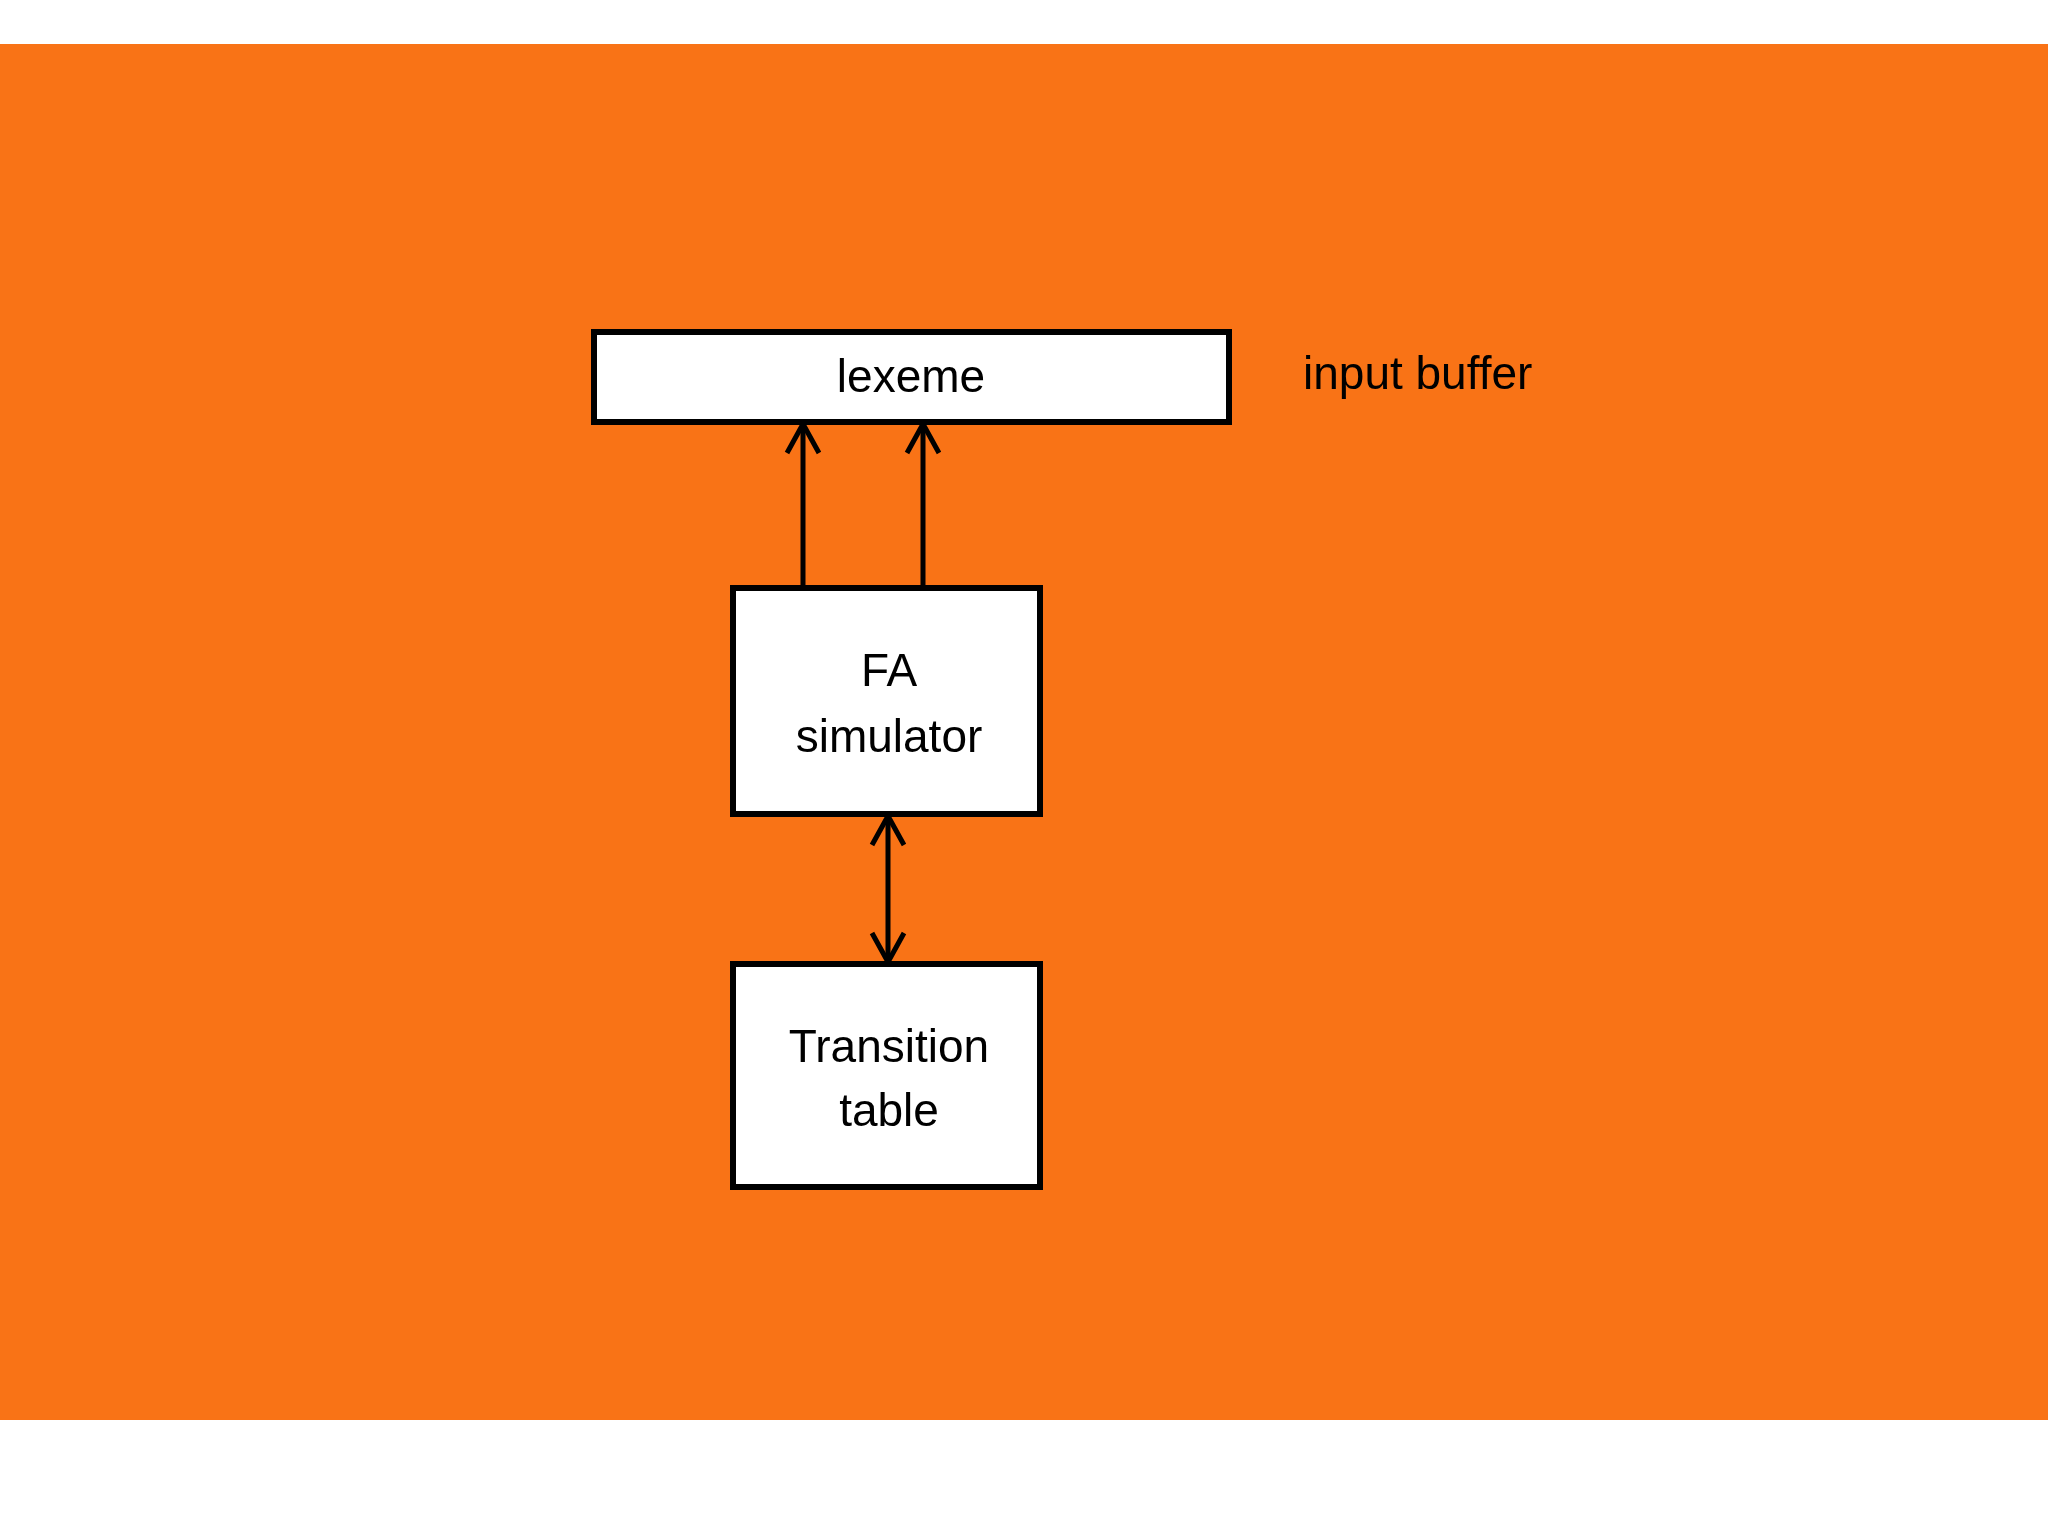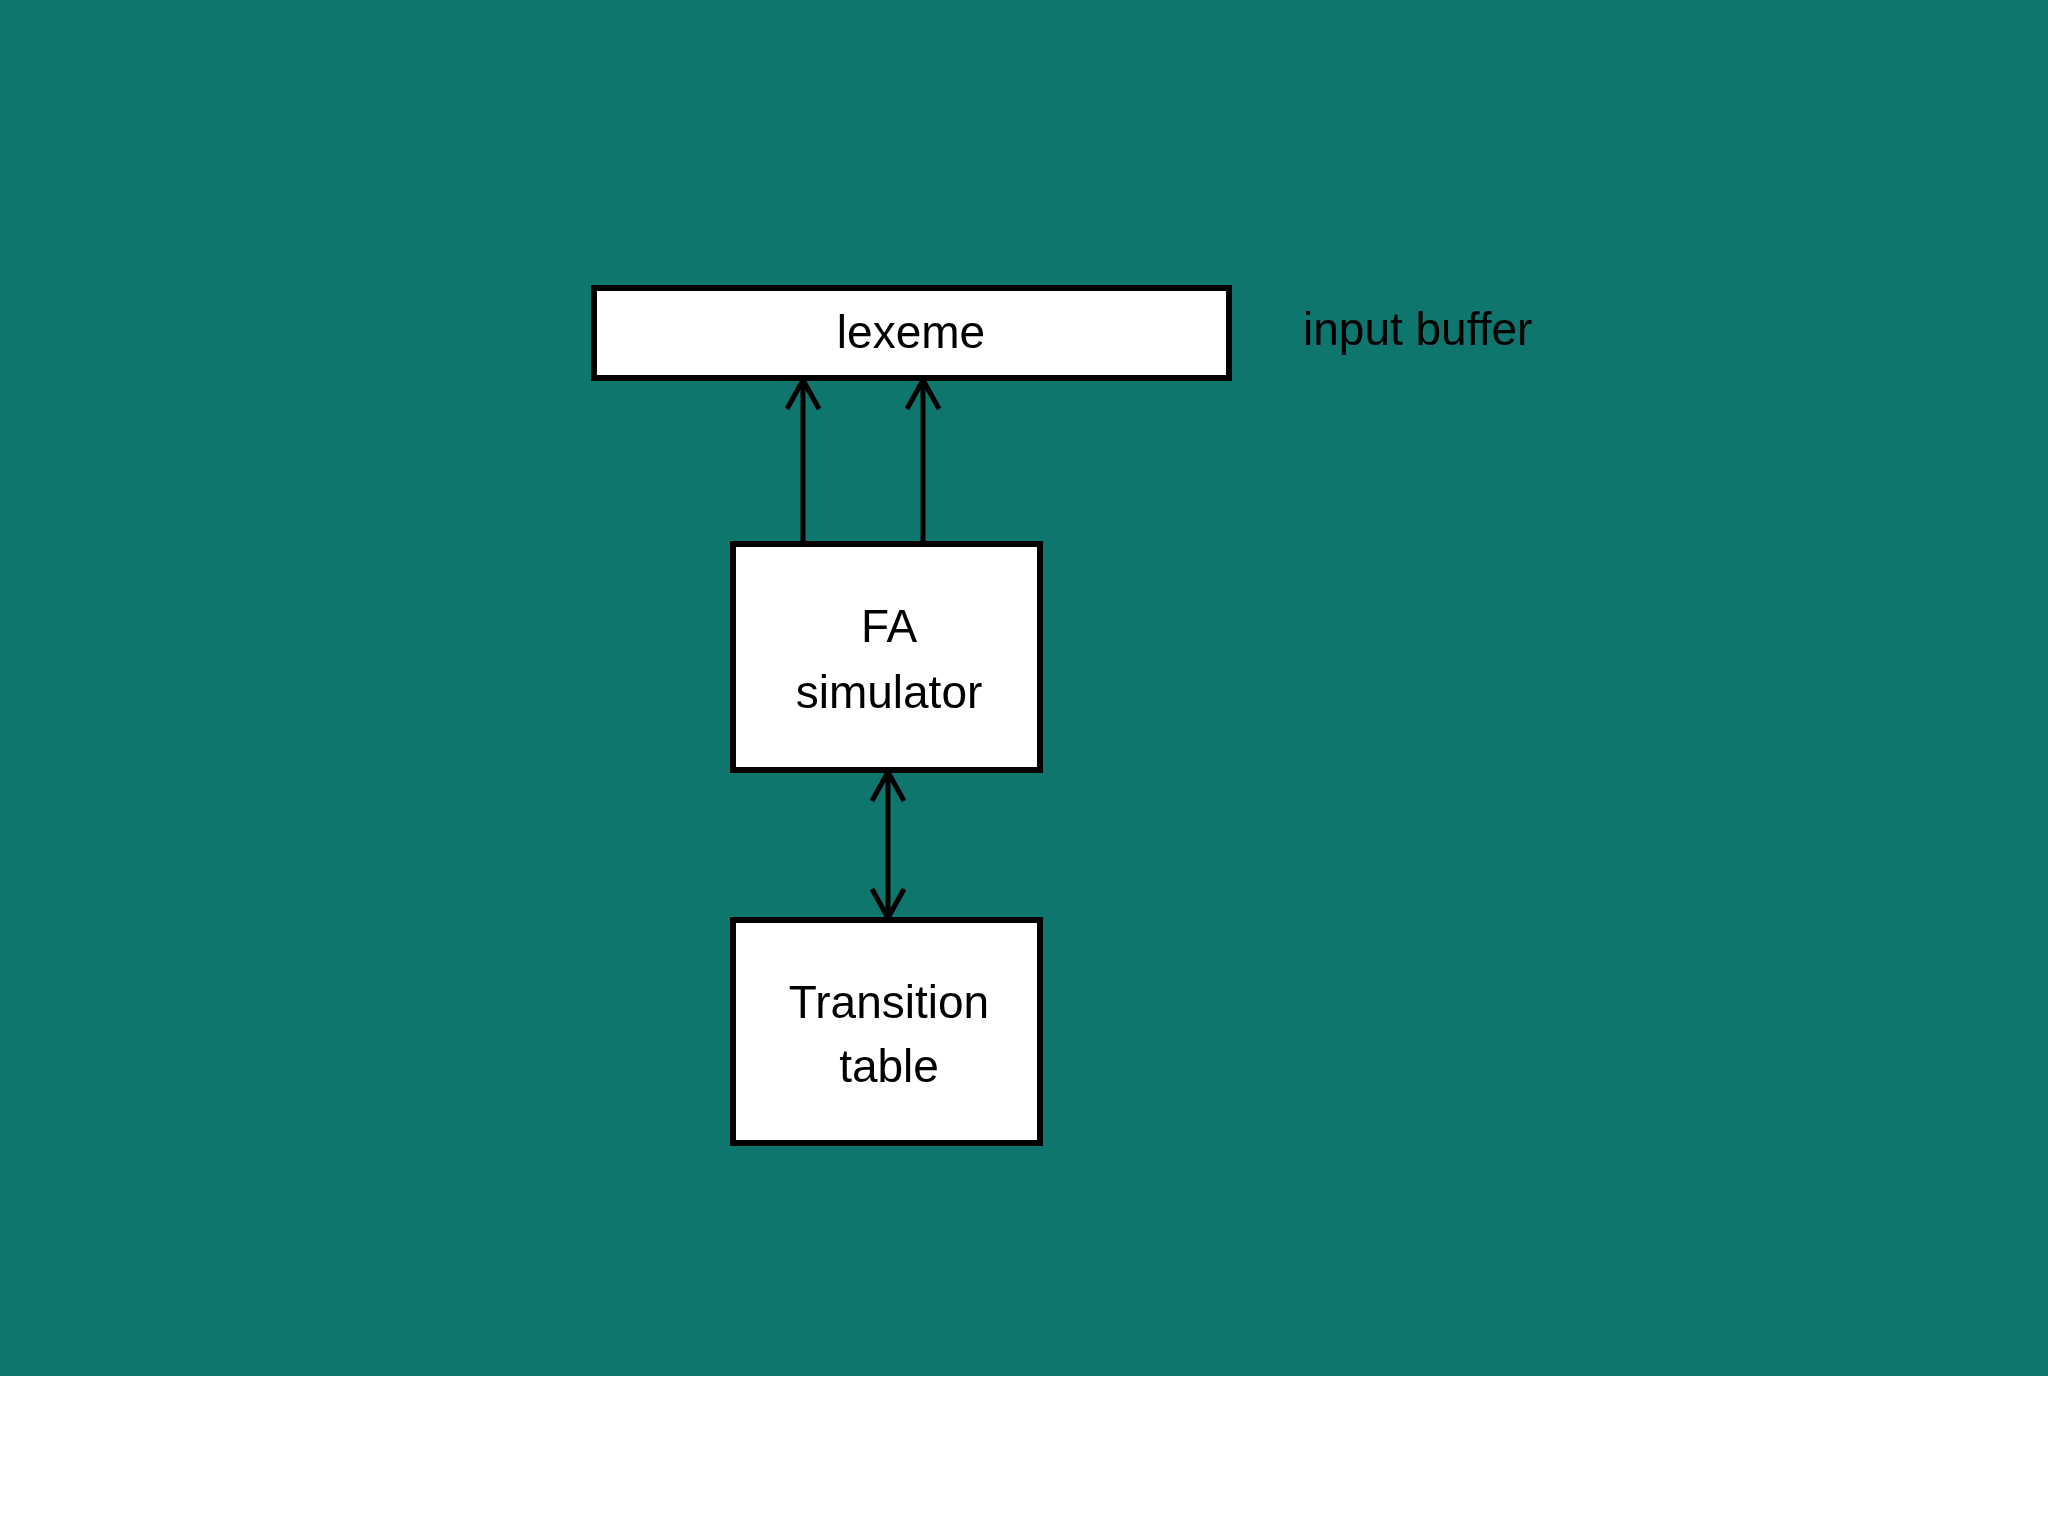--- a/index.html
+++ b/index.html
@@ -9,22 +9,23 @@
     background: #ffffff;
   }
   body {
     font-family: "Liberation Sans", sans-serif;
     color: #000000;
   }
   #canvas {
     position: relative;
     width: 2048px;
     height: 1376px;
-    background: #0f766e;
+    background: #f97316;
     overflow: hidden;
+    margin-top: 44px;
   }
   #diagram-svg {
     position: absolute;
     left: 0;
     top: 0;
     width: 2048px;
     height: 1536px;
   }
   .node-box {
     fill: #ffffff;

